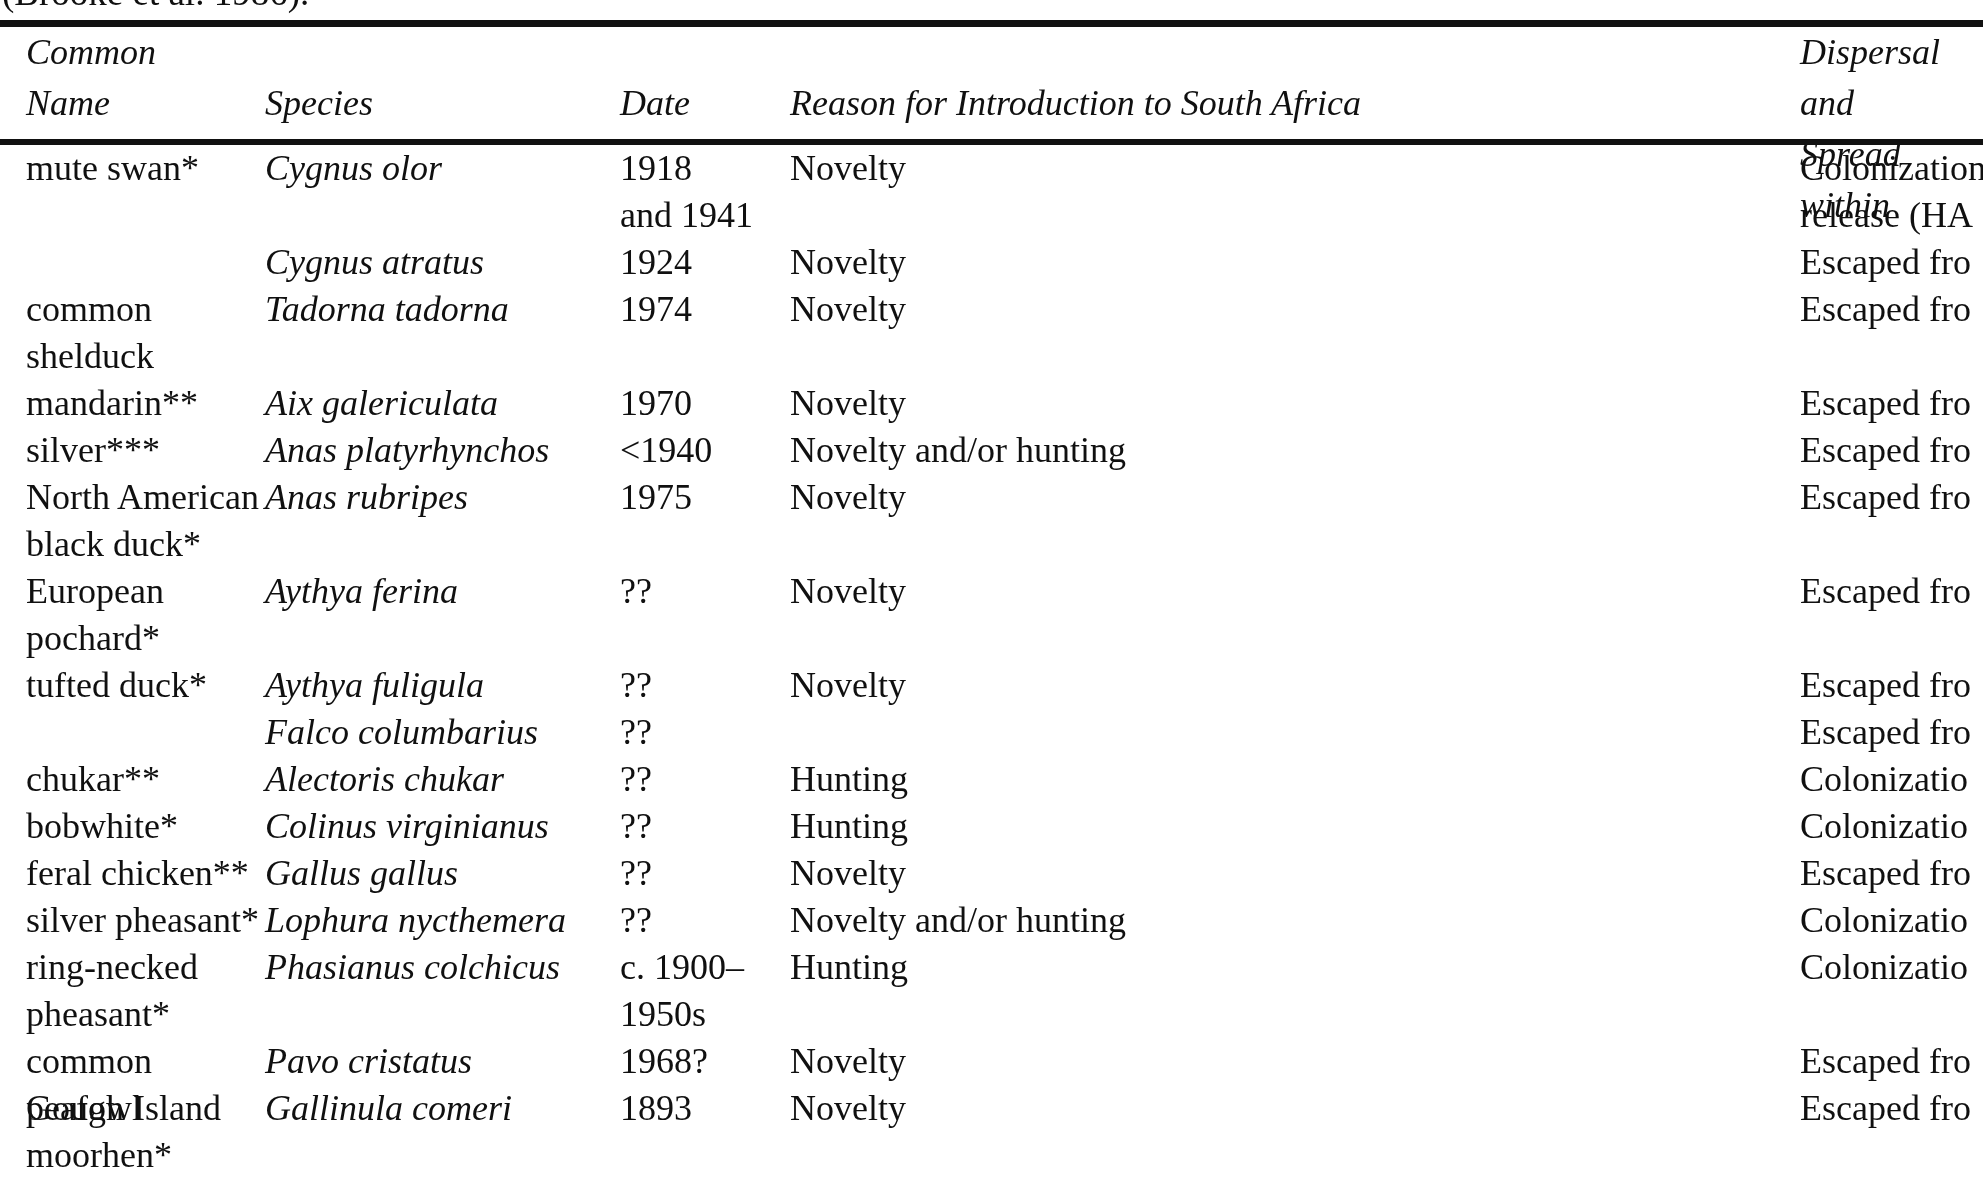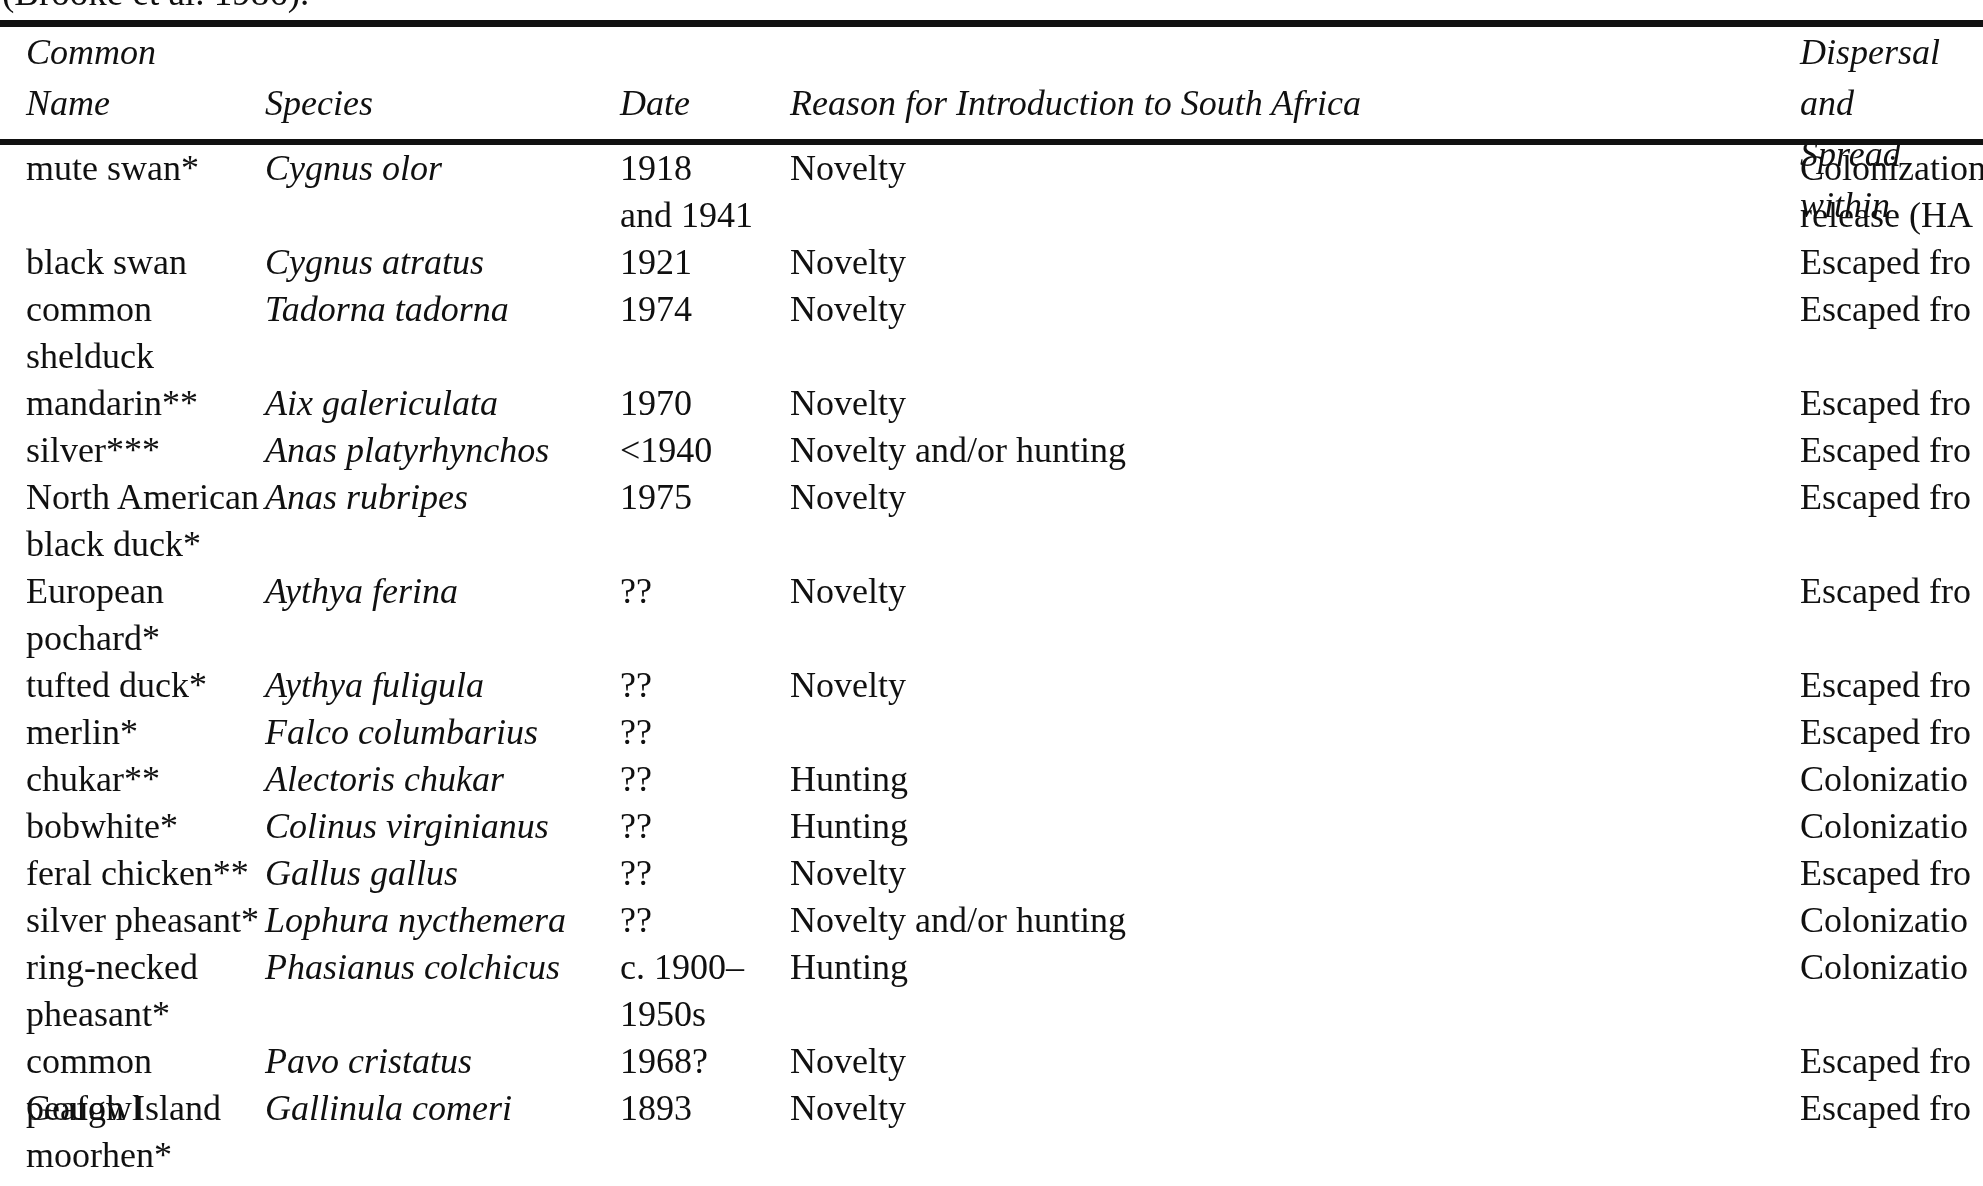--- a/index.html
+++ b/index.html
@@ -127,23 +127,22 @@
       <div class="row" style="height: 94px; top: 0px; position: absolute; left: 0px;">
         <div class="cell c-common">mute swan*</div>
         <div class="cell c-species">Cygnus olor</div>
         <div class="cell c-date">1918
 and 1941</div>
         <div class="cell c-reason">Novelty</div>
         <div class="cell c-disp">Colonization
 release (HA</div>
       </div>
       <div class="row" style="height: 47px; top: 94px; position: absolute; left: 0px;">
-        <div class="cell c-common">black swan</div>
         <div class="cell c-species">Cygnus atratus</div>
-        <div class="cell c-date">1921</div>
+        <div class="cell c-date">1924</div>
         <div class="cell c-reason">Novelty</div>
         <div class="cell c-disp">Escaped fro</div>
       </div>
       <div class="row" style="height: 94px; top: 141px; position: absolute; left: 0px;">
         <div class="cell c-common">common
   shelduck</div>
         <div class="cell c-species">Tadorna tadorna</div>
         <div class="cell c-date">1974</div>
         <div class="cell c-reason">Novelty</div>
         <div class="cell c-disp">Escaped fro</div>
@@ -179,21 +178,20 @@
         <div class="cell c-disp">Escaped fro</div>
       </div>
       <div class="row" style="height: 47px; top: 517px; position: absolute; left: 0px;">
         <div class="cell c-common">tufted duck*</div>
         <div class="cell c-species">Aythya fuligula</div>
         <div class="cell c-date">??</div>
         <div class="cell c-reason">Novelty</div>
         <div class="cell c-disp">Escaped fro</div>
       </div>
       <div class="row" style="height: 47px; top: 564px; position: absolute; left: 0px;">
-        <div class="cell c-common">merlin*</div>
         <div class="cell c-species">Falco columbarius</div>
         <div class="cell c-date">??</div>
         <div class="cell c-disp">Escaped fro</div>
       </div>
       <div class="row" style="height: 47px; top: 611px; position: absolute; left: 0px;">
         <div class="cell c-common">chukar**</div>
         <div class="cell c-species">Alectoris chukar</div>
         <div class="cell c-date">??</div>
         <div class="cell c-reason">Hunting</div>
         <div class="cell c-disp">Colonizatio</div>

